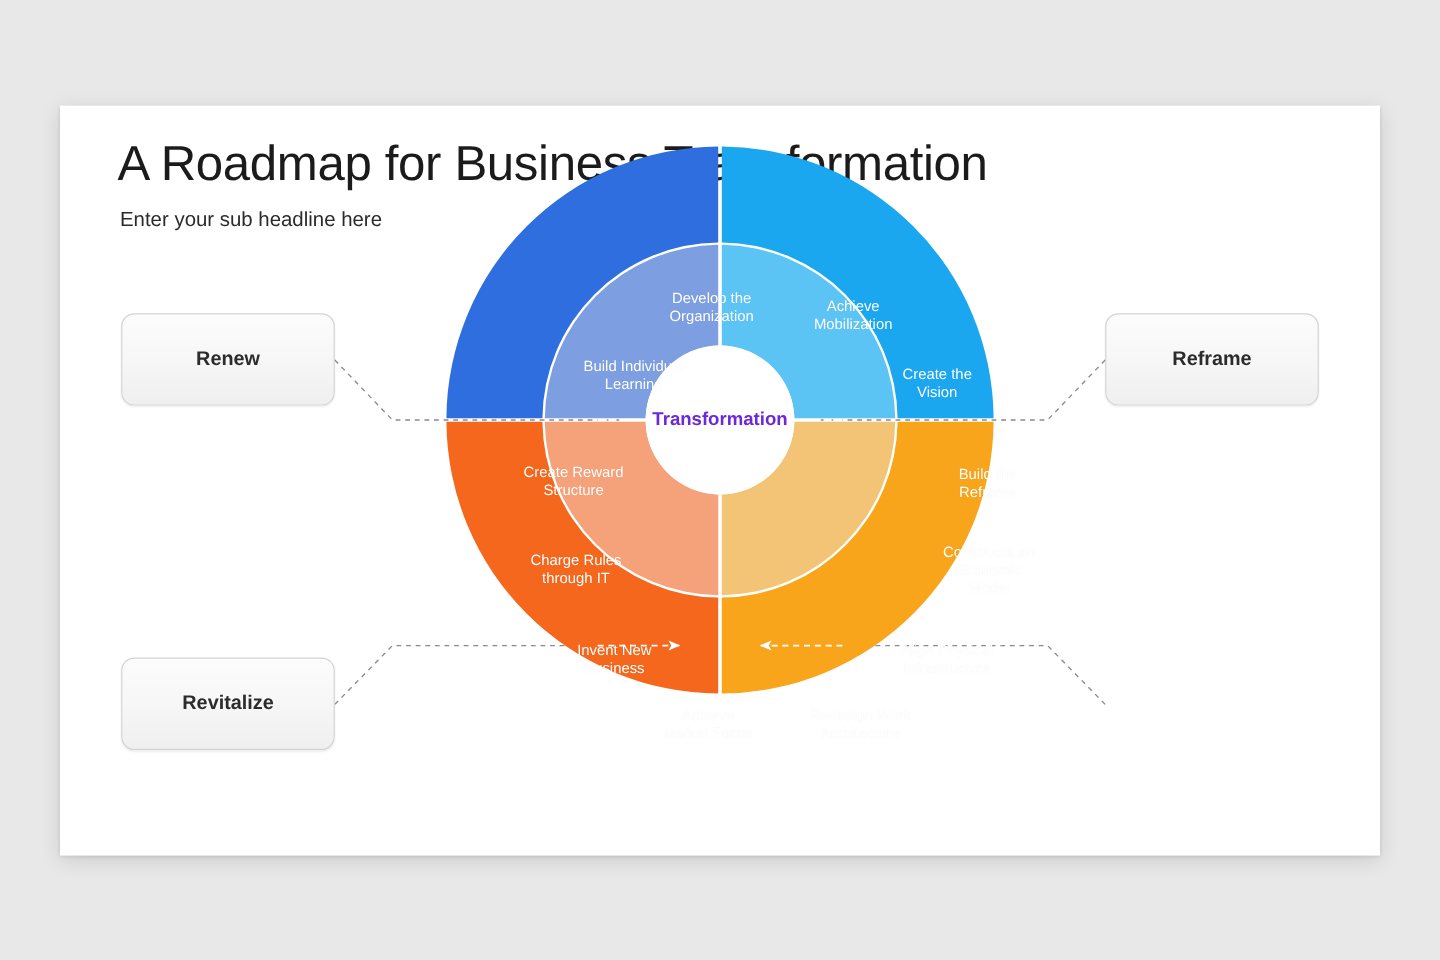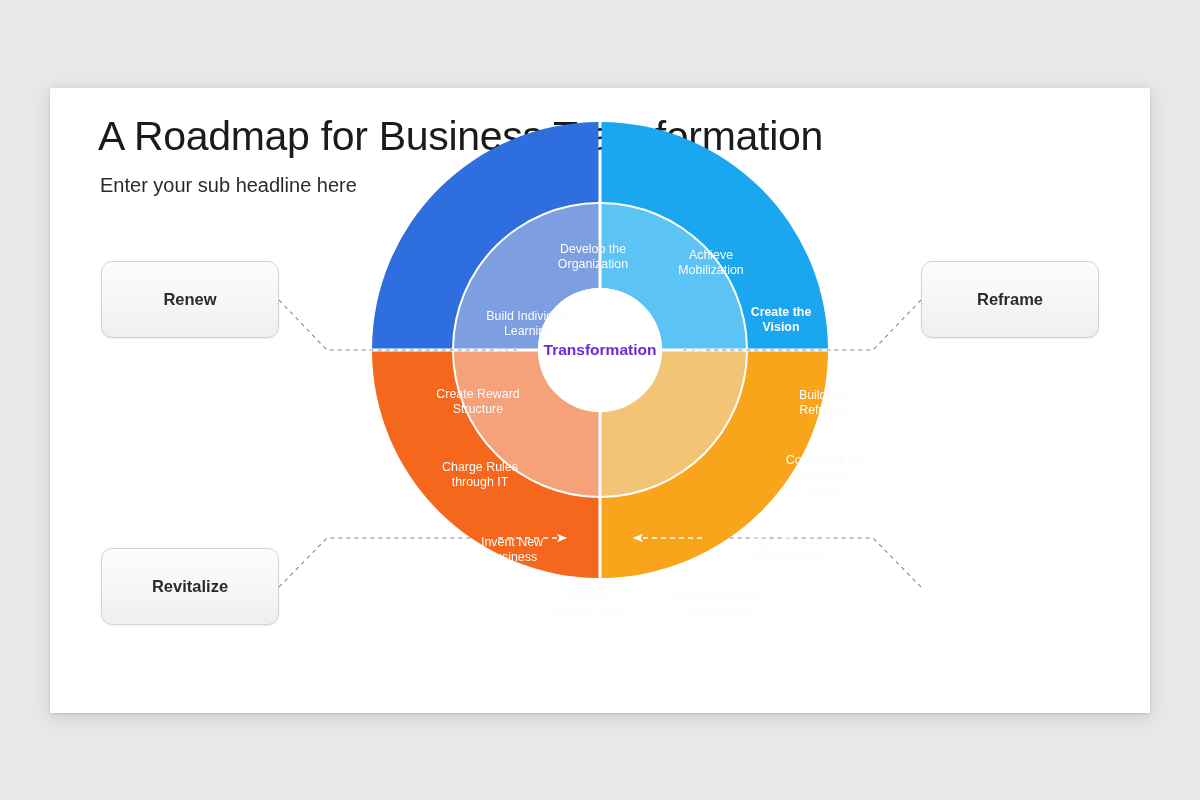--- a/index.html
+++ b/index.html
@@ -40,21 +40,21 @@
   #page-title {
     font-size: 41px;
     font-weight: 400;
     color: #1b1b1b;
     letter-spacing: -0.3px;
     line-height: 1.12;
     margin: 0;
     white-space: nowrap;
   }
   #page-subtitle {
-    font-size: 20px;
+    font-size: 17px;
     font-weight: 400;
     color: #2b2b2b;
     margin: 13px 0 0 2px;
     line-height: 1.2;
   }
 
   
   #diagram {
     position: absolute;
     left: 0;
@@ -178,28 +178,28 @@
           <line x1="652" y1="262" x2="584" y2="262" marker-end="url(#arrowL)"></line>
           <line x1="448" y1="450" x2="516" y2="450" marker-end="url(#arrowR)"></line>
           <line x1="652" y1="450" x2="584" y2="450" marker-end="url(#arrowL)"></line>
         </g>
       </svg>
 
       <div>
 
         <div class="sector-label" style="left:543px; top:169px;">Develop the
 Organization</div>
-        <div class="sector-label" style="left:478px; top:225px;margin-top:11px;">Build Individual
+        <div class="sector-label" style="left:478px; top:225px;">Build Individual
 Learning</div>
         <div class="sector-label" style="left:428px; top:314px;">Create Reward
 Structure</div>
 
         <div class="sector-label" style="left:661px; top:175px;">Achieve
 Mobilization</div>
-        <div class="sector-label" style="left:731px; top:232px;font-weight:bold;">Create the
+        <div class="sector-label" style="left:731px; top:232px;">Create the
 Vision</div>
         <div class="sector-label" style="left:773px; top:315px;">Build the
 Reframe</div>
 
         <div class="sector-label" style="left:430px; top:387px;">Charge Rules
 through IT</div>
         <div class="sector-label" style="left:462px; top:462px;">Invent New
 Business</div>
         <div class="sector-label" style="left:540px; top:516px;">Achieve
 Market Focus</div>

